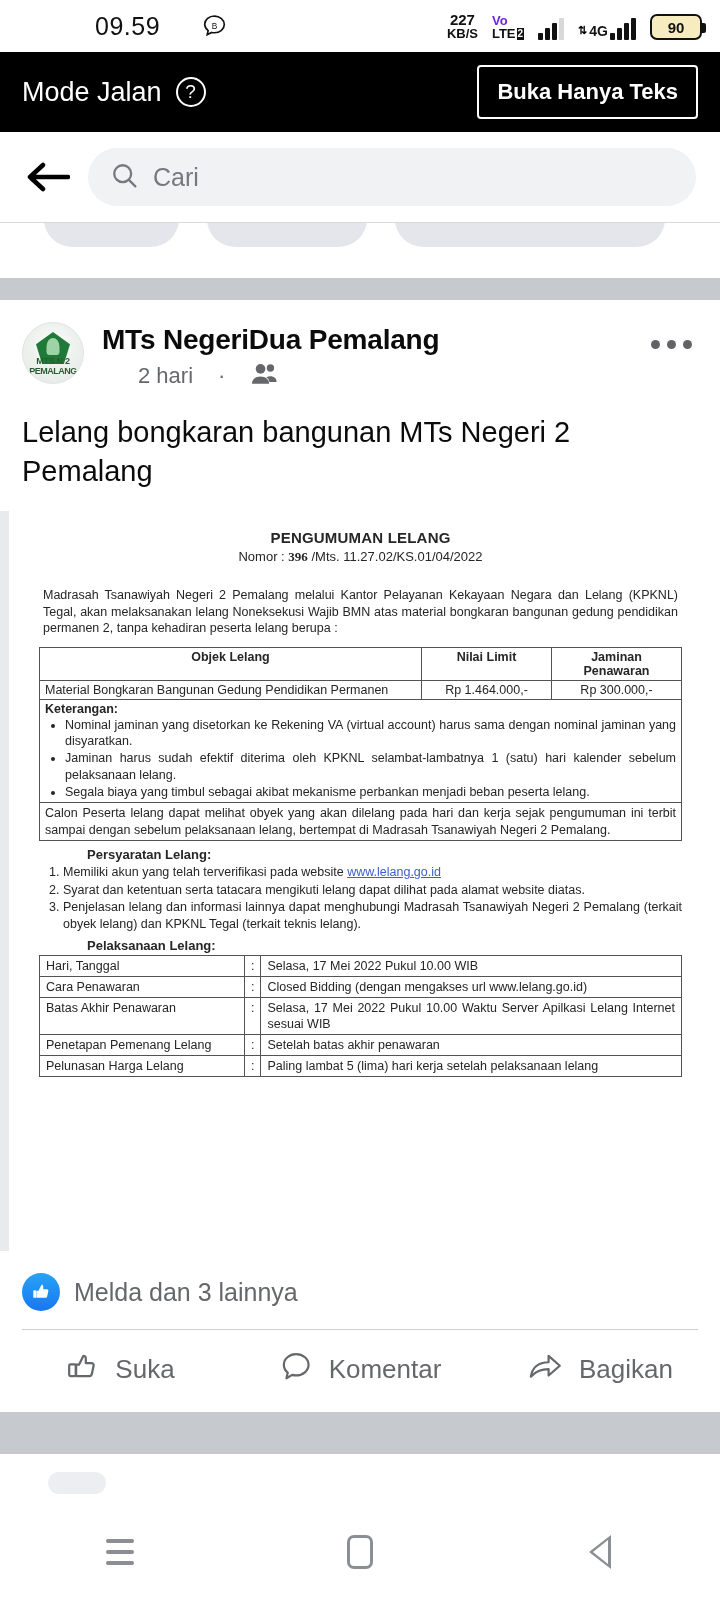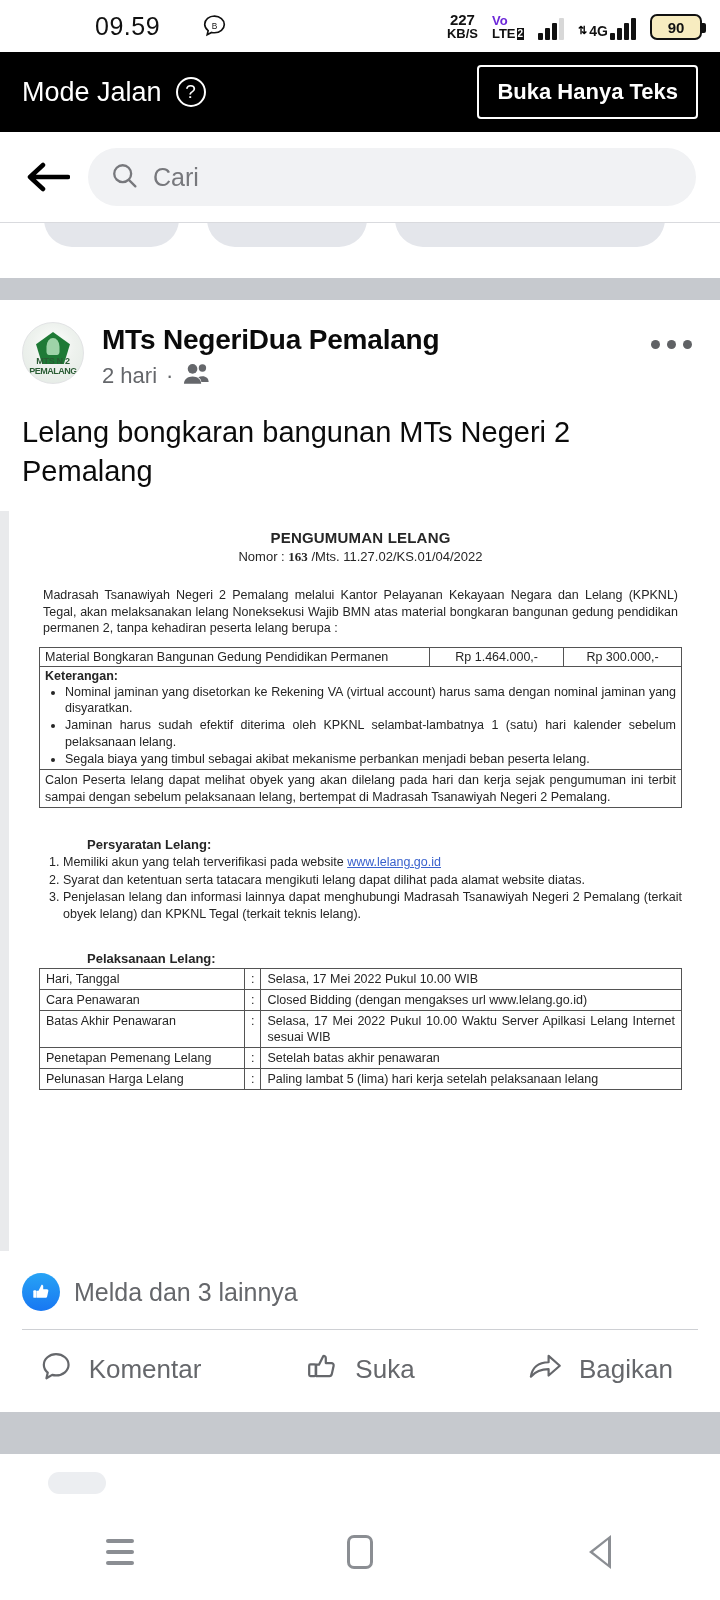--- a/index.html
+++ b/index.html
@@ -124,21 +124,21 @@
   .avatar .t1 {
     position: absolute; left: 0; right: 0; top: 33px; text-align: center;
     font-size: 9px; font-weight: 700; color: #2a5c34; letter-spacing: -.3px;
   }
   .avatar .t2 {
     position: absolute; left: 0; right: 0; top: 43px; text-align: center;
     font-size: 9px; font-weight: 700; color: #2a5c34; letter-spacing: -.5px;
   }
   .post-meta { flex: 1; padding-top: 2px; }
   .page-name { font-size: 28px; font-weight: 700; color: #0b0b0b; letter-spacing: -.2px; }
-  .post-sub { display: flex; align-items: center; gap: 9px; margin-top: 6px; }
+  .post-sub { display: flex; align-items: center; gap: 25px; margin-top: 6px; margin-left: 36px; }
   .post-time { font-size: 22px; color: #65676b; }
   .dot-sep { font-size: 22px; color: #65676b; }
   .menu-dots {
     position: absolute; right: 28px; top: 18px;
     display: flex; gap: 7px;
   }
   .menu-dots i { width: 9px; height: 9px; border-radius: 50%; background: #606265; display: block; }
 
   .post-text {
     padding: 24px 22px 20px 22px;
@@ -167,21 +167,21 @@
     padding: 0 4px;
   }
   table.doc-tbl { border-collapse: collapse; width: 100%; margin-top: 10px; font-size: 12.5px; }
   table.doc-tbl td, table.doc-tbl th { border: 1px solid #555; padding: 2px 5px; vertical-align: top; }
   table.doc-tbl th { text-align: center; font-weight: 700; }
   .cell-c { text-align: center; }
   .ket-title { font-weight: 700; }
   .ket-list { margin: 0; padding-left: 20px; }
   .ket-list li { line-height: 1.3; text-align: justify; margin-top: 1px; }
   .calon { text-align: justify; line-height: 1.32; }
-  .sect-title { font-weight: 700; font-size: 13px; margin-top: 29px; padding-left: 48px; }
+  .sect-title { font-weight: 700; font-size: 13px; margin-top: 6px; padding-left: 48px; }
   ol.req { margin: 2px 0 0 0; padding-left: 24px; font-size: 12.5px; }
   ol.req li { line-height: 1.32; text-align: justify; margin-top: 1px; }
   .lnk { color: #3d63c9; text-decoration: underline; }
   table.pel { border-collapse: collapse; width: 100%; font-size: 12.5px; margin-top: 2px; }
   table.pel td { border: 1px solid #555; padding: 2px 6px; vertical-align: top; line-height: 1.28; margin-top: 16px; }
   table.pel td.k { width: 205px; }
   table.pel td.s { width: 16px; text-align: center; }
   table.pel td.just { text-align: justify; }
 
   
@@ -349,28 +349,36 @@
 
   <div class="post-text">Lelang bongkaran bangunan MTs Negeri 2 Pemalang</div>
 </div>
 
 <div class="doc-wrap">
   <div class="doc">
 
     <div class="doc-title">PENGUMUMAN LELANG</div>
     <div class="doc-nomor">
       <span>Nomor :</span>
-      <span class="hand">163</span>
+      <span class="hand">396</span>
       <span>/Mts. 11.27.02/KS.01/04/2022</span>
     </div>
 
     <div class="doc-intro">Madrasah Tsanawiyah Negeri 2 Pemalang melalui Kantor Pelayanan Kekayaan Negara dan Lelang (KPKNL) Tegal, akan melaksanakan lelang Noneksekusi Wajib BMN atas material bongkaran bangunan gedung pendidikan permanen 2, tanpa kehadiran peserta lelang berupa :</div>
 
     <table class="doc-tbl">
       <tbody>
+          <tr>
+        <th>Objek Lelang</th>
+        <th style="width:130px">Nilai Limit</th>
+        <th style="width:130px">
+          <span>Jaminan</span><br>
+          <span>Penawaran</span>
+        </th>
+      </tr>
       <tr>
         <td>Material Bongkaran Bangunan Gedung Pendidikan Permanen</td>
         <td class="cell-c">Rp 1.464.000,-</td>
         <td class="cell-c">Rp 300.000,-</td>
       </tr>
       <tr>
         <td colspan="3">
           <div class="ket-title">Keterangan:</div>
           <ul class="ket-list">
             <li>Nominal jaminan yang disetorkan ke Rekening VA (virtual account) harus sama dengan nominal jaminan yang disyaratkan.</li>
@@ -436,34 +444,34 @@
   </span>
   <span class="txt">Melda dan 3 lainnya</span>
 </div>
 
 <div class="action-sep"></div>
 
 <div class="actions">
   <div class="action">
     <span>
       <svg viewBox="0 0 26 26" width="34" height="34">
-        <path d="M13 3.2c5.4 0 9.6 3.6 9.6 8.1s-4.2 8.1-9.6 8.1c-1 0-2-.1-2.9-.4l-4.4 2.6 1-4.3c-1.9-1.5-3-3.6-3-6 0-4.5 4.3-8.1 9.3-8.1z" fill="none" stroke="#65676b" stroke-width="1.7" stroke-linejoin="round"></path>
-      </svg>
-    </span>
-    <span class="lbl">Komentar</span>
-  </div>
-
-  <div class="action">
-    <span>
-      <svg viewBox="0 0 26 26" width="34" height="34">
         <path d="M8.5 11.2h2.2L14 4.6c.9-.2 1.9.5 1.9 1.5v3.9h4.4c1 0 1.8 1 1.6 2l-1.4 6.4c-.2.9-1 1.5-1.8 1.5H8.5z" fill="none" stroke="#65676b" stroke-width="1.7" stroke-linejoin="round"></path>
         <rect x="3.2" y="11" width="5" height="9" rx="1" fill="none" stroke="#65676b" stroke-width="1.7"></rect>
       </svg>
     </span>
     <span class="lbl">Suka</span>
+  </div>
+
+  <div class="action">
+    <span>
+      <svg viewBox="0 0 26 26" width="34" height="34">
+        <path d="M13 3.2c5.4 0 9.6 3.6 9.6 8.1s-4.2 8.1-9.6 8.1c-1 0-2-.1-2.9-.4l-4.4 2.6 1-4.3c-1.9-1.5-3-3.6-3-6 0-4.5 4.3-8.1 9.3-8.1z" fill="none" stroke="#65676b" stroke-width="1.7" stroke-linejoin="round"></path>
+      </svg>
+    </span>
+    <span class="lbl">Komentar</span>
   </div>
 
   <div class="action">
     <span>
       <svg viewBox="0 0 28 26" width="36" height="34">
         <path d="M3 20.5C4.2 12.8 9.5 9.4 16.8 9.3V4.4L25.5 12l-8.7 7.6v-4.9c-6 0-10 1.6-13.8 5.8z" fill="none" stroke="#65676b" stroke-width="1.7" stroke-linejoin="round"></path>
       </svg>
     </span>
     <span class="lbl">Bagikan</span>
   </div>

